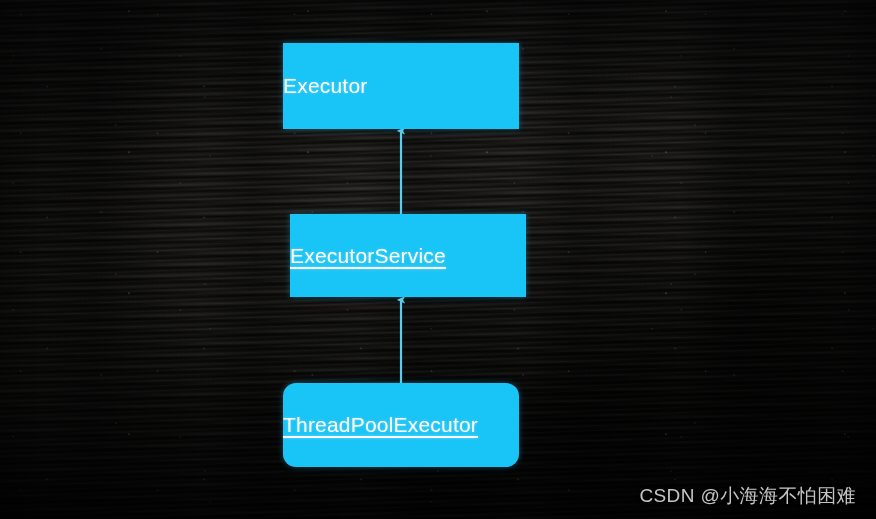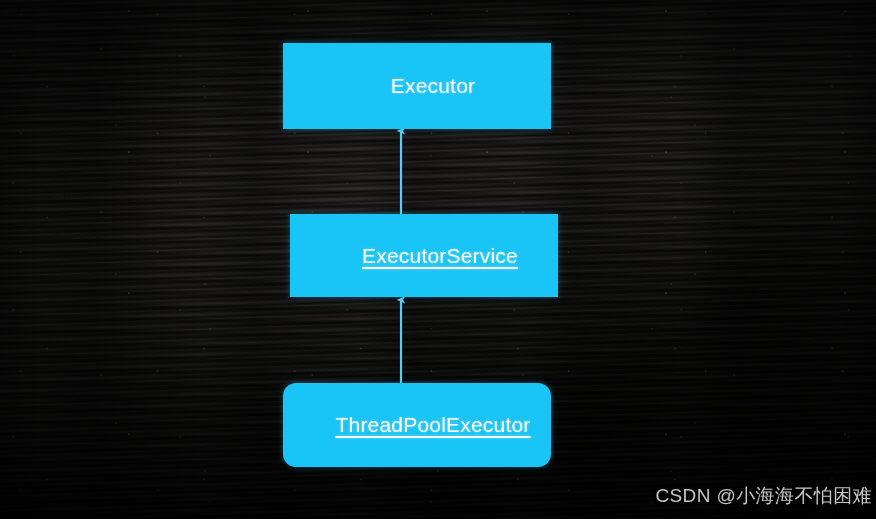--- a/index.html
+++ b/index.html
@@ -75,24 +75,23 @@
     background: radial-gradient(ellipse 78% 72% at 48% 45%,
                 rgba(0,0,0,0) 38%, rgba(0,0,0,0.55) 82%, rgba(0,0,0,0.86) 100%);
     pointer-events: none;
   }
 
   
   .node {
     position: absolute;
     display: flex;
     align-items: center;
-    justify-content: center;
+    justify-content: flex-start;
     background: #19c4f6;
     box-shadow: 0 0 6px rgba(25,196,246,0.35);
-    padding-left: 32px;
   }
   .node-label {
     color: #ffffff;
     font-size: 21px;
     font-weight: 400;
     letter-spacing: 0.2px;
     text-shadow: 0 0 3px rgba(255,255,255,0.35);
     white-space: nowrap;
   }
   .node-label.underlined {
@@ -106,21 +105,21 @@
   #node-threadpool      { left: 283px; top: 383px; width: 236px; height: 84px; border-radius: 13px; }
 
   .arrow-layer {
     position: absolute;
     inset: 0;
     pointer-events: none;
   }
 
   .watermark {
     position: absolute;
-    right: 4px;
+    right: 20px;
     bottom: 10px;
     color: #d6d6d6;
     font-size: 19px;
     letter-spacing: 0.4px;
     white-space: nowrap;
     text-shadow: 0 0 4px rgba(0,0,0,0.9);
     opacity: 0.92;
   }
 </style>
 </head>

